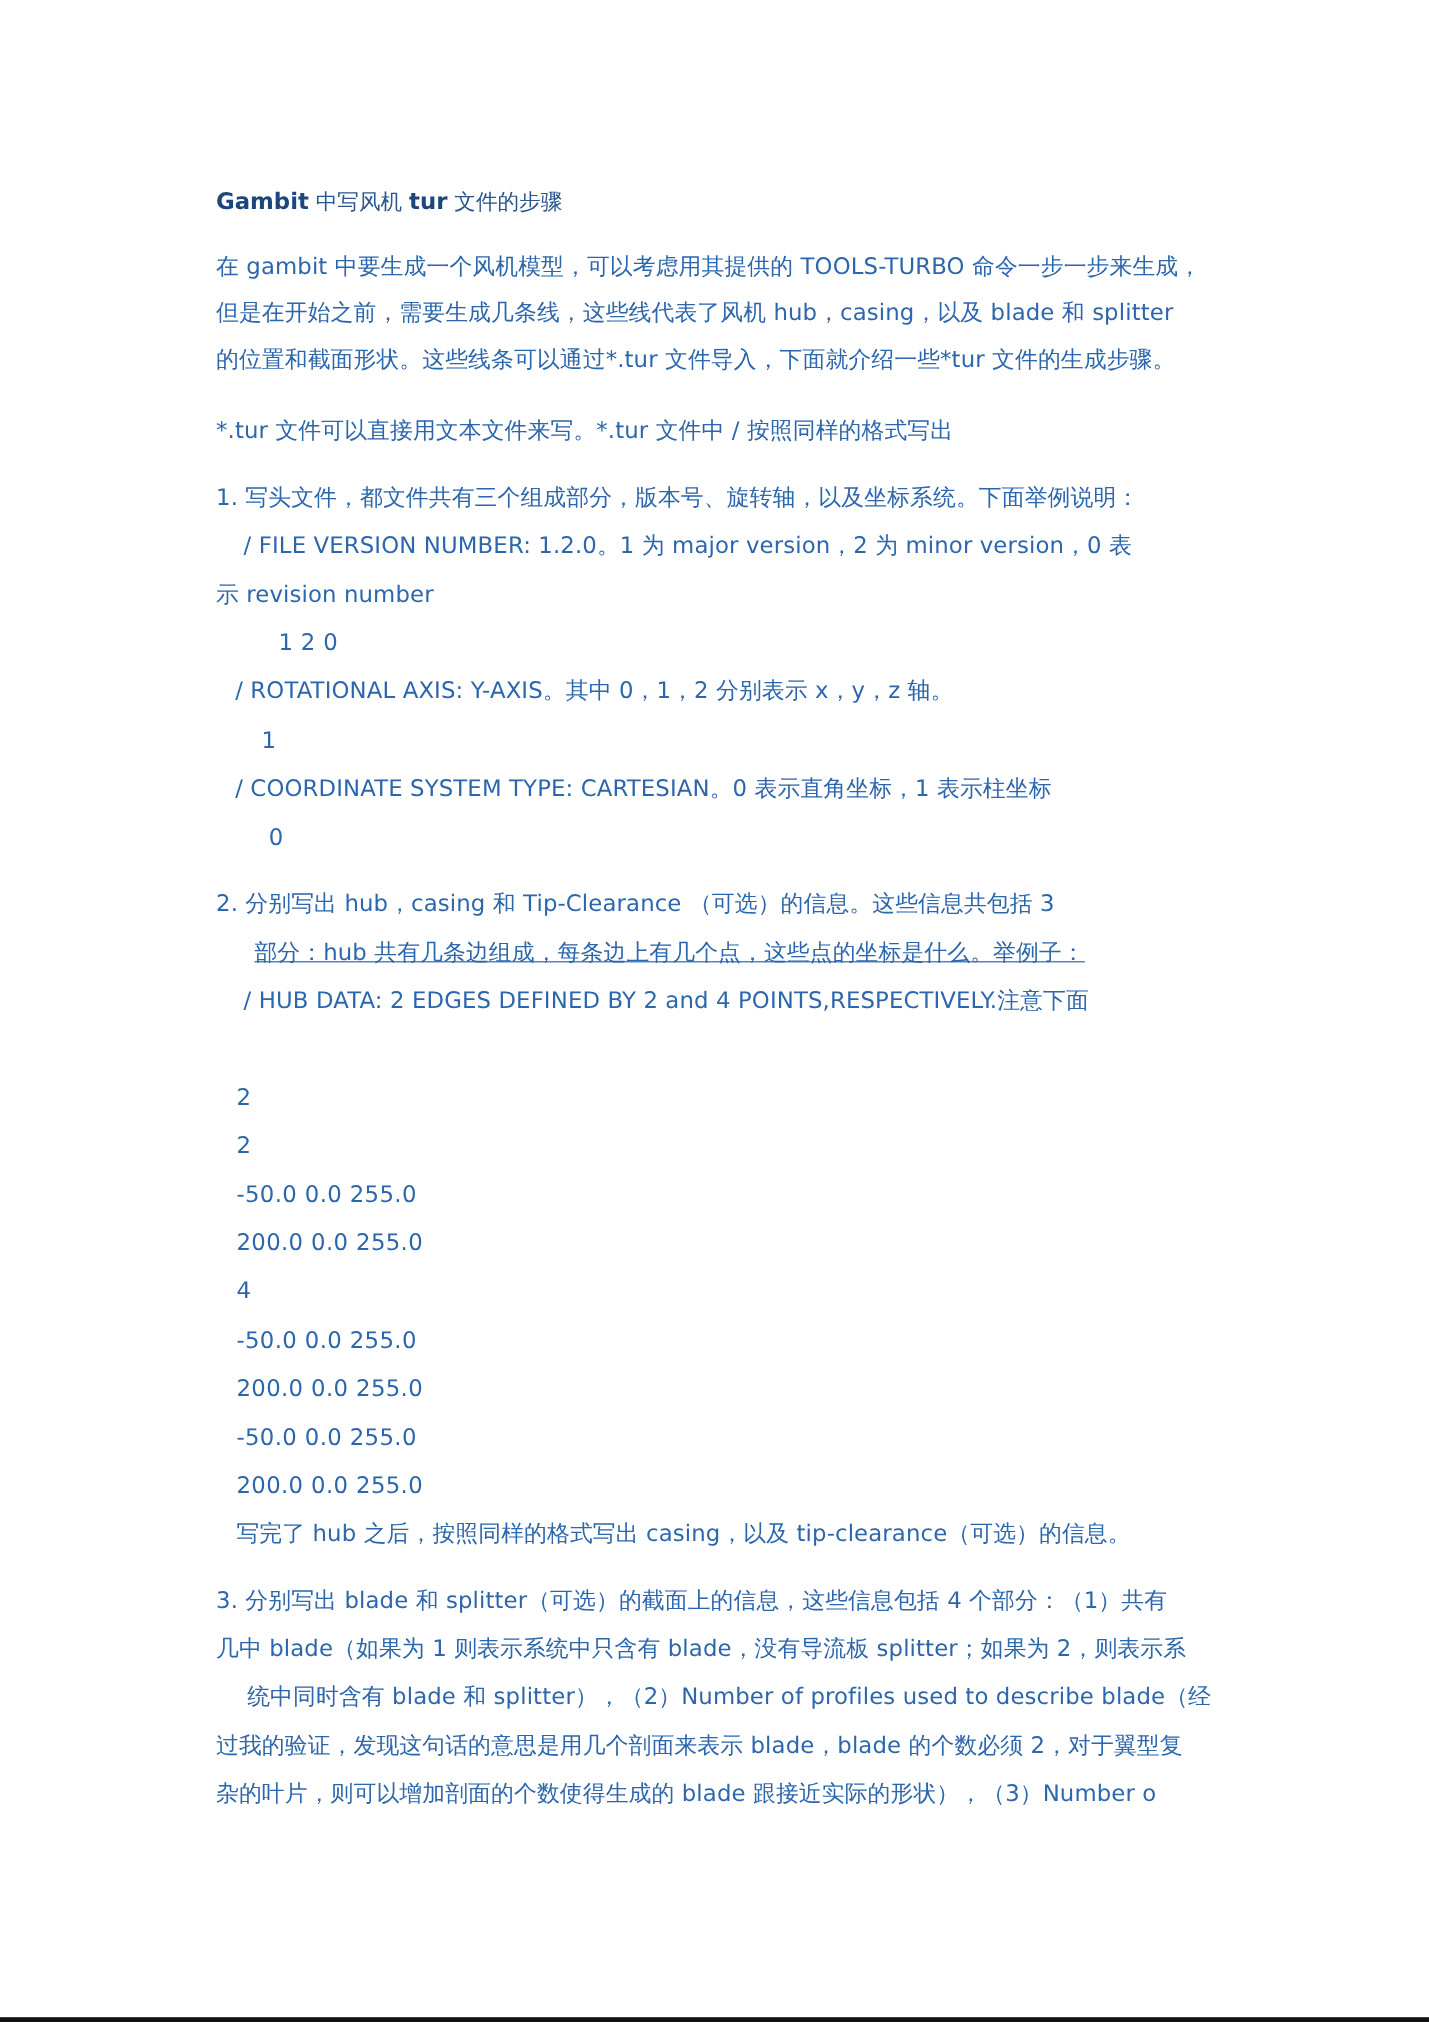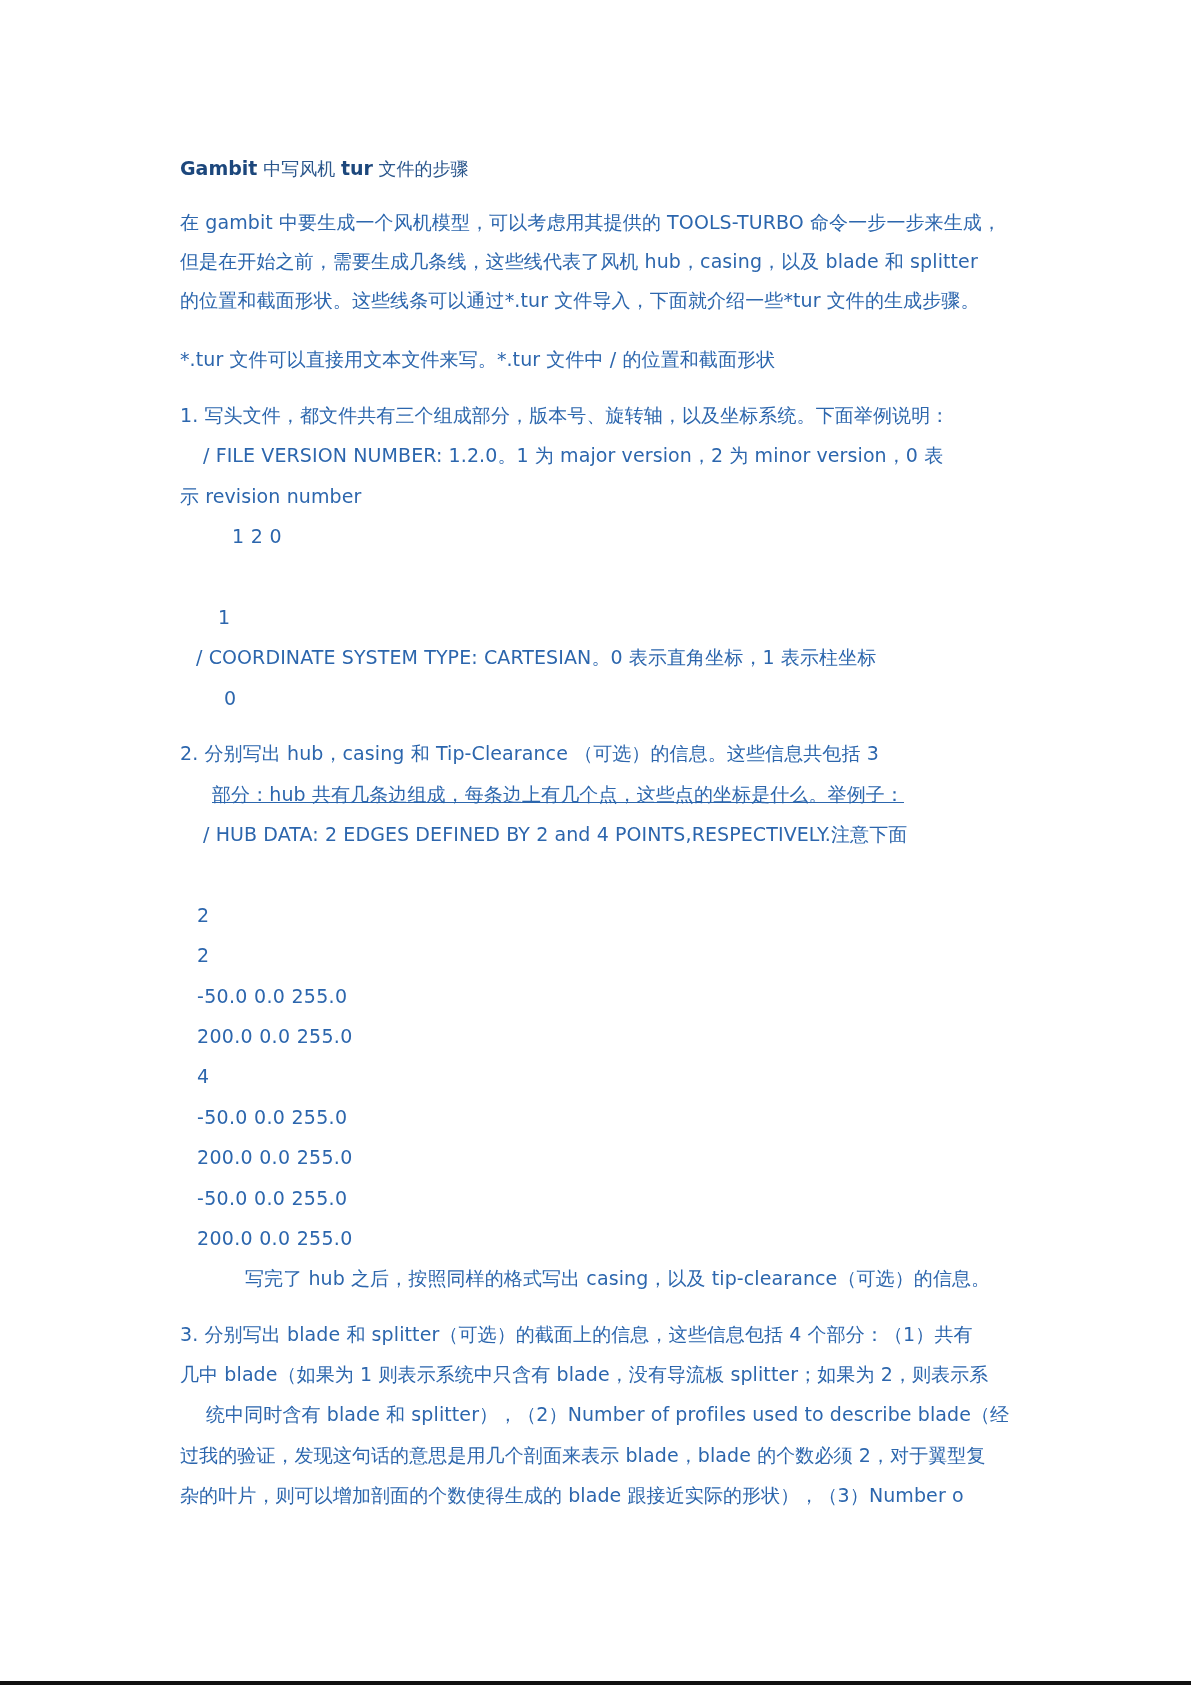--- a/index.html
+++ b/index.html
@@ -61,44 +61,45 @@
 <div class="page">
 
   <div class="title">
     <span class="b">Gambit</span><span class="cjk"> 中写风机 </span><span class="b">tur</span><span class="cjk"> 文件的步骤</span>
   </div>
 
   <div class="line" style="left:180px; top:249px;">但是在开始之前，需要生成几条线，这些线代表了风机 hub，casing，以及 blade 和 splitter</div>
   <div class="line" style="left:180px; top:210px;">在 gambit 中要生成一个风机模型，可以考虑用其提供的 TOOLS-TURBO 命令一步一步来生成，</div>
   <div class="line" style="left:180px; top:288px;">的位置和截面形状。这些线条可以通过*.tur 文件导入，下面就介绍一些*tur 文件的生成步骤。</div>
 
-  <div class="line" style="left:180px; top:347px;">*.tur 文件可以直接用文本文件来写。*.tur 文件中 / 的位置和截面形状</div>
+  <div class="line" style="left:180px; top:347px;">*.tur 文件可以直接用文本文件来写。*.tur 文件中 / 按照同样的格式写出</div>
 
   <div class="line" style="left:180px; top:403px;">1. 写头文件，都文件共有三个组成部分，版本号、旋转轴，以及坐标系统。下面举例说明：</div>
   <div class="line" style="left:203px; top:443px;">/ FILE VERSION NUMBER: 1.2.0。1 为 major version，2 为 minor version，0 表</div>
   <div class="line" style="left:180px; top:484px;">示 revision number</div>
   <div class="line num" style="left:232px; top:524px;">1 2 0</div>
+  <div class="line" style="left:196px; top:564px;">/ ROTATIONAL AXIS: Y-AXIS。其中 0，1，2 分别表示 x，y，z 轴。</div>
   <div class="line num" style="left:218px; top:605px;">1</div>
   <div class="line" style="left:196px; top:645px;">/ COORDINATE SYSTEM TYPE: CARTESIAN。0 表示直角坐标，1 表示柱坐标</div>
   <div class="line num" style="left:224px; top:686px;">0</div>
 
   <div class="line" style="left:180px; top:741px;">2. 分别写出 hub，casing 和 Tip-Clearance （可选）的信息。这些信息共包括 3</div>
   <div class="line" style="left:212px; top:782px;text-decoration:underline;">部分：hub 共有几条边组成，每条边上有几个点，这些点的坐标是什么。举例子：</div>
   <div class="line" style="left:203px; top:822px;">/ HUB DATA: 2 EDGES DEFINED BY 2 and 4 POINTS,RESPECTIVELY.注意下面</div>
 
   <div class="line num" style="left:197px; top:903px;">2</div>
   <div class="line num" style="left:197px; top:943px;">2</div>
   <div class="line num" style="left:197px; top:984px;">-50.0  0.0  255.0</div>
   <div class="line num" style="left:197px; top:1024px;">200.0  0.0  255.0</div>
   <div class="line num" style="left:197px; top:1064px;">4</div>
   <div class="line num" style="left:197px; top:1105px;">-50.0  0.0  255.0</div>
   <div class="line num" style="left:197px; top:1145px;">200.0  0.0  255.0</div>
   <div class="line num" style="left:197px; top:1186px;">-50.0  0.0  255.0</div>
   <div class="line num" style="left:197px; top:1226px;">200.0  0.0  255.0</div>
-  <div class="line" style="left:197px; top:1266px;margin-left:48px;">写完了 hub 之后，按照同样的格式写出 casing，以及 tip-clearance（可选）的信息。</div>
+  <div class="line" style="left:197px; top:1266px;">写完了 hub 之后，按照同样的格式写出 casing，以及 tip-clearance（可选）的信息。</div>
 
   <div class="line" style="left:180px; top:1322px;">3. 分别写出 blade 和 splitter（可选）的截面上的信息，这些信息包括 4 个部分：（1）共有</div>
   <div class="line" style="left:180px; top:1362px;">几中 blade（如果为 1 则表示系统中只含有 blade，没有导流板 splitter；如果为 2，则表示系</div>
   <div class="line" style="left:180px; top:1402px;margin-left:26px;">统中同时含有 blade 和 splitter），（2）Number of profiles used to describe blade（经</div>
   <div class="line" style="left:180px; top:1443px;">过我的验证，发现这句话的意思是用几个剖面来表示 blade，blade 的个数必须 2，对于翼型复</div>
   <div class="line" style="left:180px; top:1483px;">杂的叶片，则可以增加剖面的个数使得生成的 blade 跟接近实际的形状），（3）Number o</div>
 
 </div>
 
 <div class="bottom-rule"></div>

